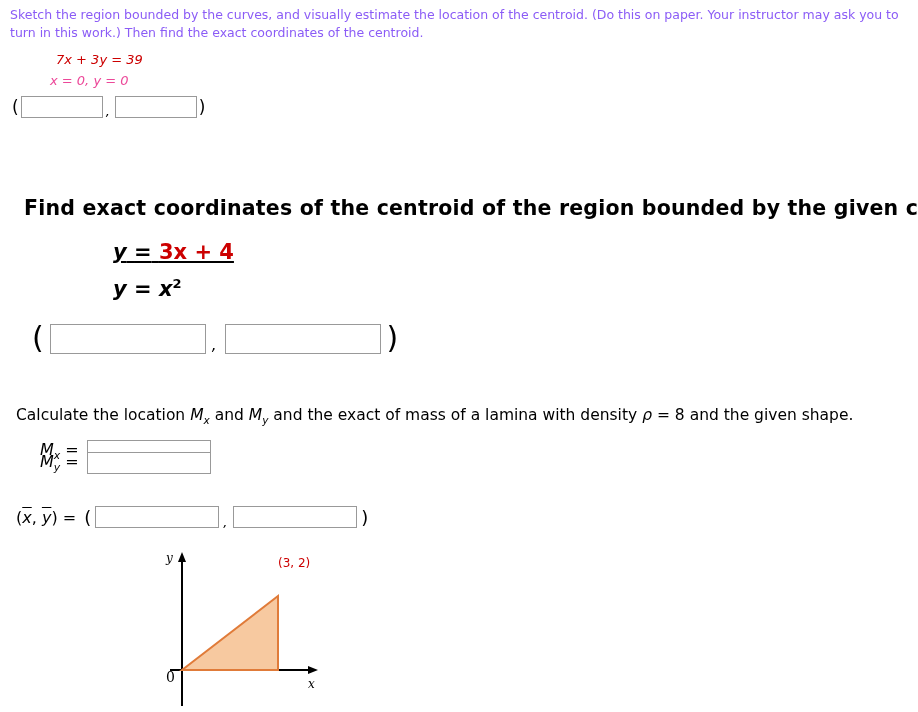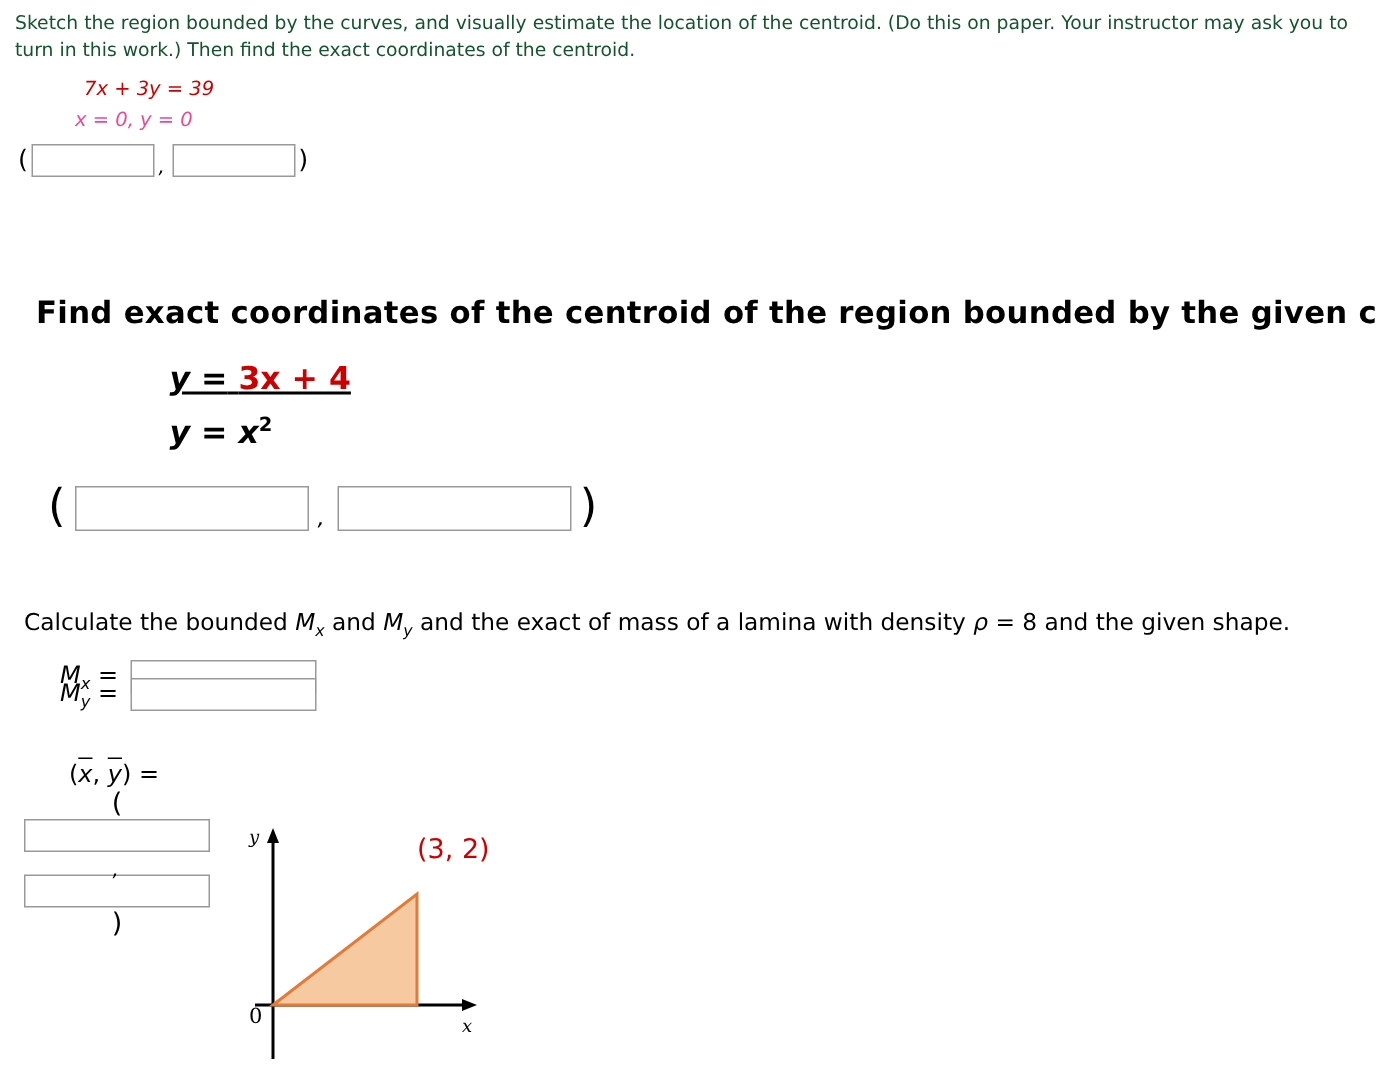--- a/index.html
+++ b/index.html
@@ -15,21 +15,21 @@
     color: #000000;
     overflow: hidden;
   }
   .problem1-text {
     position: absolute;
     left: 10px;
     top: 6px;
     width: 900px;
     font-size: 12.5px;
     line-height: 18px;
-    color: #14532d;
+    color: #8b5cf6;
   }
   .p1-eq1 {
     position: absolute;
     left: 56px;
     top: 52px;
     font-size: 13px;
     font-style: italic;
     color: #cc0000;
   }
   .p1-eq2 {
@@ -160,21 +160,20 @@
     font-style: italic;
     padding-right: 8px;
     white-space: nowrap;
   }
   .com-row {
     position: absolute;
     left: 16px;
     top: 506px;
     display: flex;
     align-items: center;
-    flex-direction: column;
   }
   .com-label {
     font-size: 16px;
     white-space: nowrap;
     padding-right: 4px;
   }
   .com-label .bar {
     font-style: italic;
     position: relative;
   }
@@ -193,21 +192,21 @@
     position: absolute;
     left: 150px;
     top: 548px;
     width: 260px;
     height: 160px;
   }
   .point-label {
     position: absolute;
     left: 278px;
     top: 556px;
-    font-size: 18px;
+    font-size: 12px;
     color: #cc0000;
   }
   .overline {
     text-decoration: overline;
   }
 </style>
 </head>
 <body>
 
 <div class="problem1-text">Sketch the region bounded by the curves, and visually estimate the location of the centroid. (Do this on paper. Your instructor may ask you to turn in this work.) Then find the exact coordinates of the centroid.</div>
@@ -239,21 +238,21 @@
 
 <div class="p2-answer-row">
   <span class="paren">(</span>
   <input class="ansbox large" type="text" value="" style="">
   <span class="comma">,</span>
   <input class="ansbox large" type="text" value="" style="">
   <span class="paren">)</span>
 </div>
 
 <div class="problem3-title">
-  <span>Calculate the bounded</span>
+  <span>Calculate the location</span>
   <span class="it">M</span><sub class="sb">x</sub>
   <span>and</span>
   <span class="it">M</span><sub class="sb">y</sub>
   <span>and the exact of mass of a lamina with density</span>
   <span class="it">ρ</span>
   <span>=</span>
   <span>8</span>
   <span>and the given shape.</span>
 </div>
 

